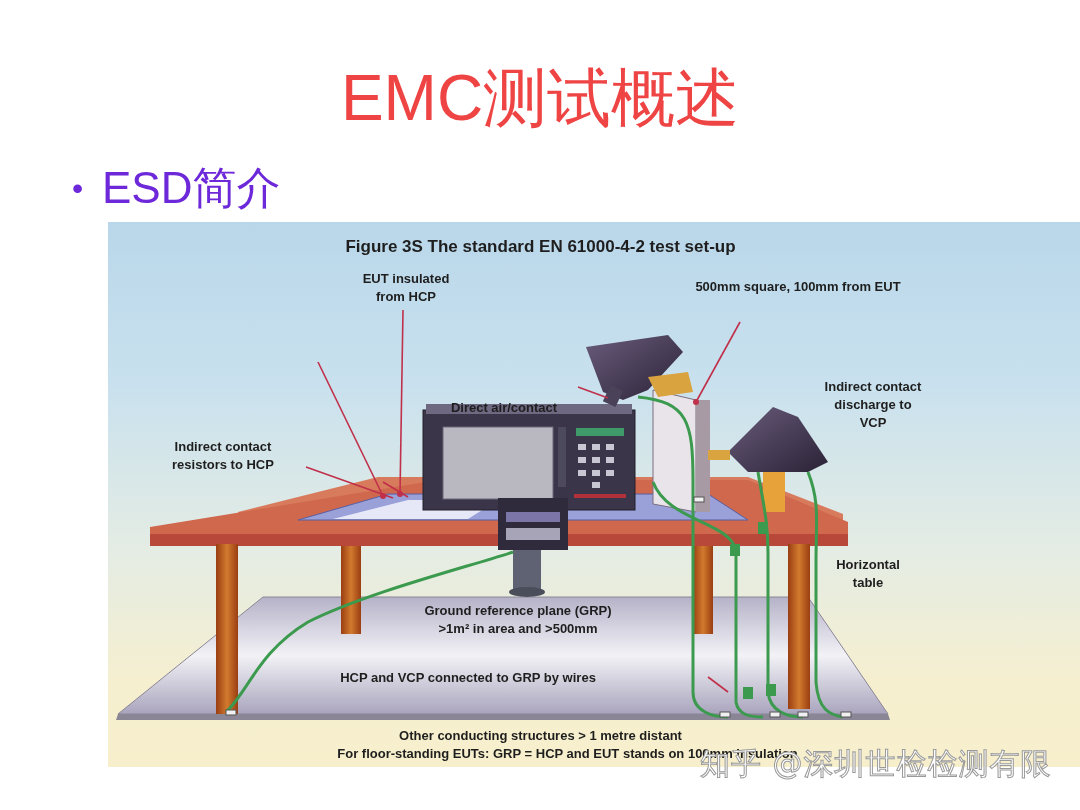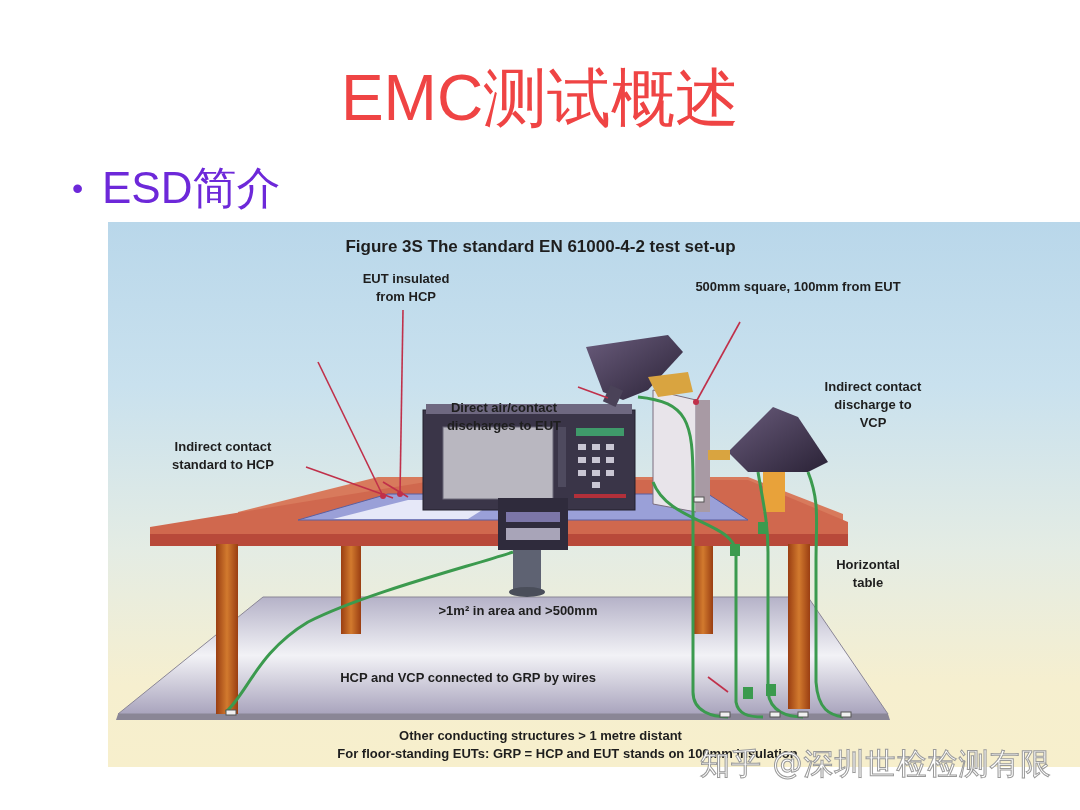--- a/index.html
+++ b/index.html
@@ -170,40 +170,40 @@
     <div>from HCP</div>
   </div>
 
 
   <div class="lbl" style="left:520px; width:340px; top:56px;">
     <div>500mm square, 100mm from EUT</div>
   </div>
 
   <div class="lbl" style="left:296px; width:200px; top:130px;margin-top:47px;">
     <div>Direct air/contact</div>
-    <div>discharges to EUT</div>
   </div>
 
   <div class="lbl" style="left:680px; width:170px; top:156px;">
     <div>Indirect contact</div>
     <div>discharge to</div>
     <div>VCP</div>
   </div>
 
   <div class="lbl" style="left:30px; width:170px; top:216px;">
     <div>Indirect contact</div>
-    <div>standard to HCP</div>
+    <div>resistors to HCP</div>
   </div>
 
   <div class="lbl" style="left:700px; width:120px; top:334px;">
     <div>Horizontal</div>
     <div>table</div>
   </div>
 
   <div class="lbl" style="left:255px; width:310px; top:380px;">
+    <div>Ground reference plane (GRP)</div>
     <div>&gt;1m² in area and &gt;500mm</div>
   </div>
 
   <div class="lbl" style="left:150px; width:420px; top:447px;text-align:center;">
     <div>HCP and VCP connected to GRP by wires</div>
   </div>
 
   <div class="lbl" style="left:0; width:865px; top:505px;">Other conducting structures &gt; 1 metre distant</div>
   <div class="lbl" style="left:0; width:865px; top:523px;margin-left:27px;">For floor-standing EUTs: GRP = HCP and EUT stands on 100mm insulation</div>
 </div>

